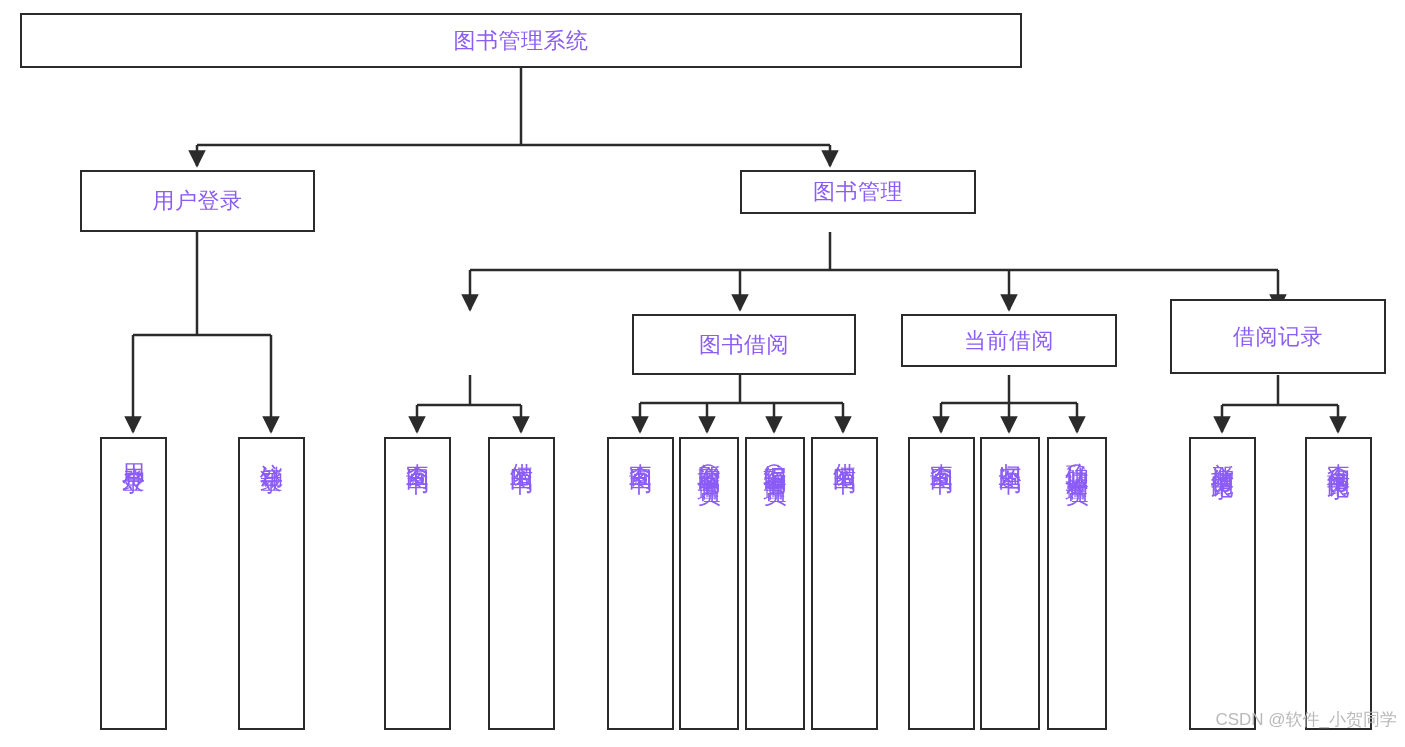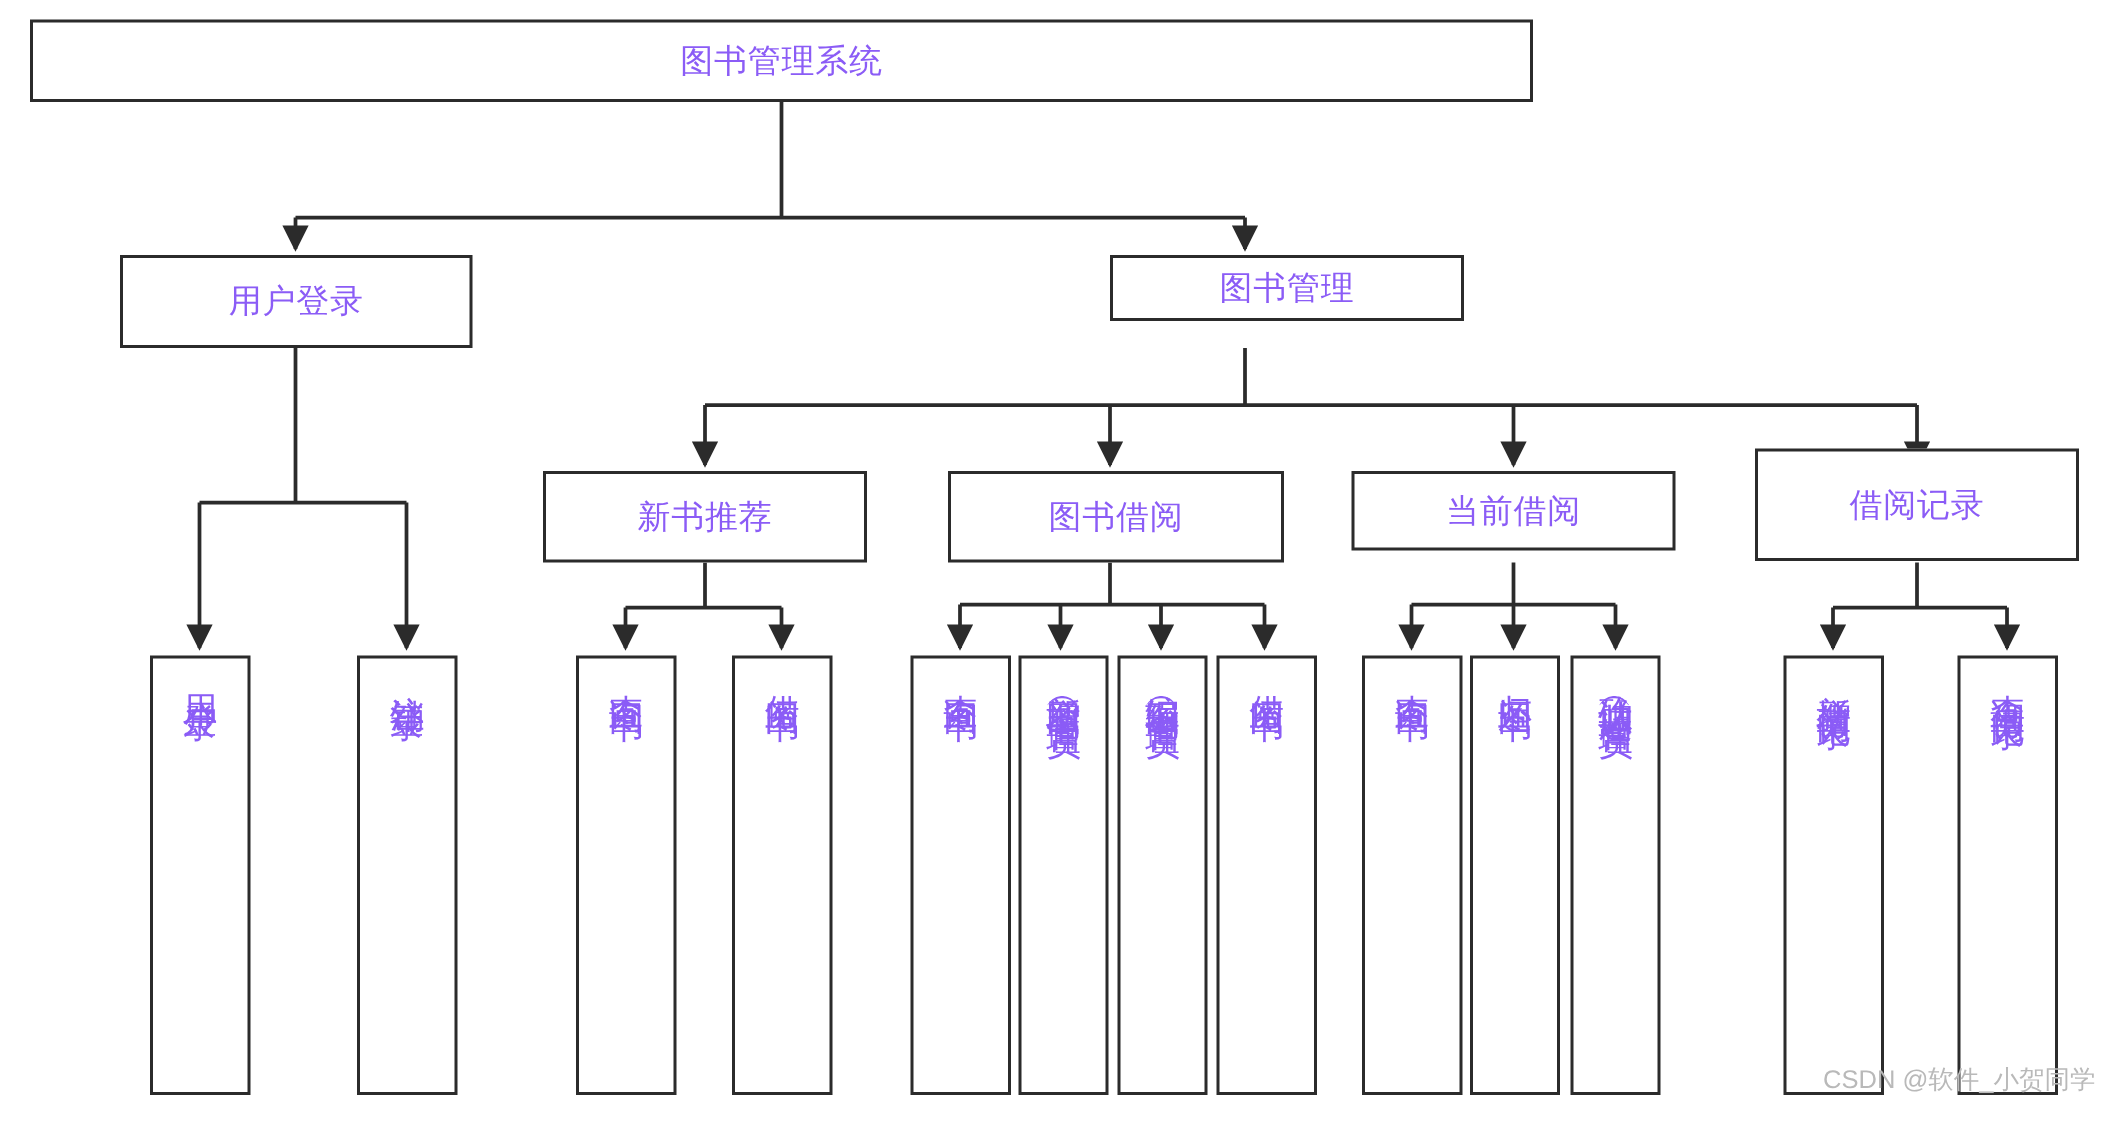--- a/index.html
+++ b/index.html
@@ -134,23 +134,20 @@
     <span class="label">图书管理系统</span>
   </div>
 
   <div class="node horiz" style="left:80px; top:170px; width:235px; height:62px;">
     <span class="label">用户登录</span>
   </div>
   <div class="node horiz" style="left:712px; top:170px; width:236px; height:44px;margin-left:28px;">
     <span class="label">图书管理</span>
   </div>
 
-  <div class="node horiz" style="left:362px; top:314px; width:216px; height:61px;">
-    <span class="label">新书推荐</span>
-  </div>
   <div class="node horiz" style="left:632px; top:314px; width:224px; height:61px;">
     <span class="label">图书借阅</span>
   </div>
   <div class="node horiz" style="left:901px; top:314px; width:216px; height:53px;">
     <span class="label">当前借阅</span>
   </div>
   <div class="node horiz" style="left:1170px; top:299px; width:216px; height:75px;">
     <span class="label">借阅记录</span>
   </div>
 

